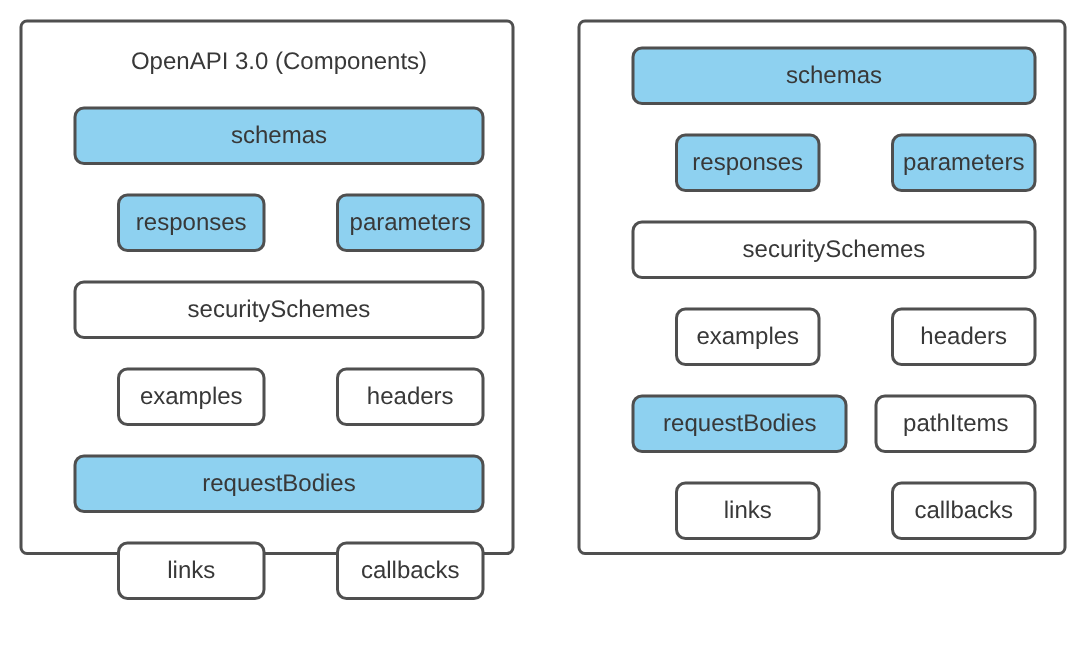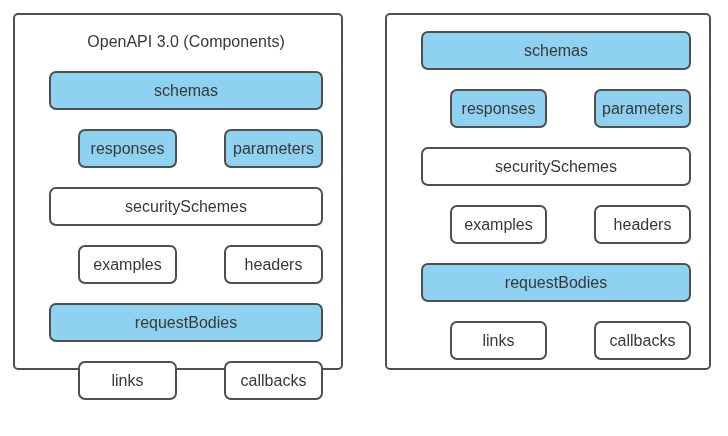--- a/index.html
+++ b/index.html
@@ -133,20 +133,23 @@
             <span>examples</span>
           </div>
           <div class="box plain w-half">
             <span>headers</span>
           </div>
         </div>
         <div class="row">
           <div class="box highlight w-wide">
             <span>requestBodies</span>
           </div>
+          <div class="box plain w-narrow">
+            <span>pathItems</span>
+          </div>
         </div>
         <div class="row">
           <div class="box plain w-half">
             <span>links</span>
           </div>
           <div class="box plain w-half">
             <span>callbacks</span>
           </div>
         </div>
       </div>

